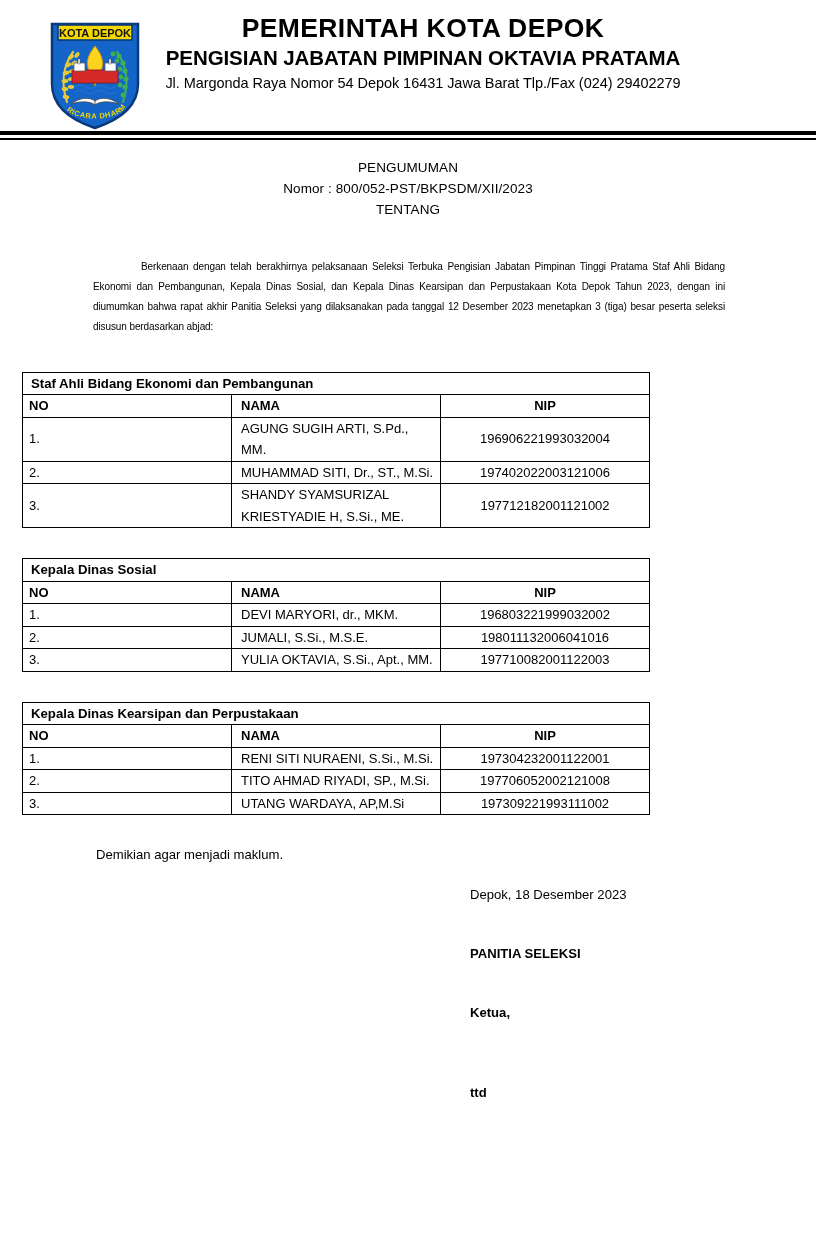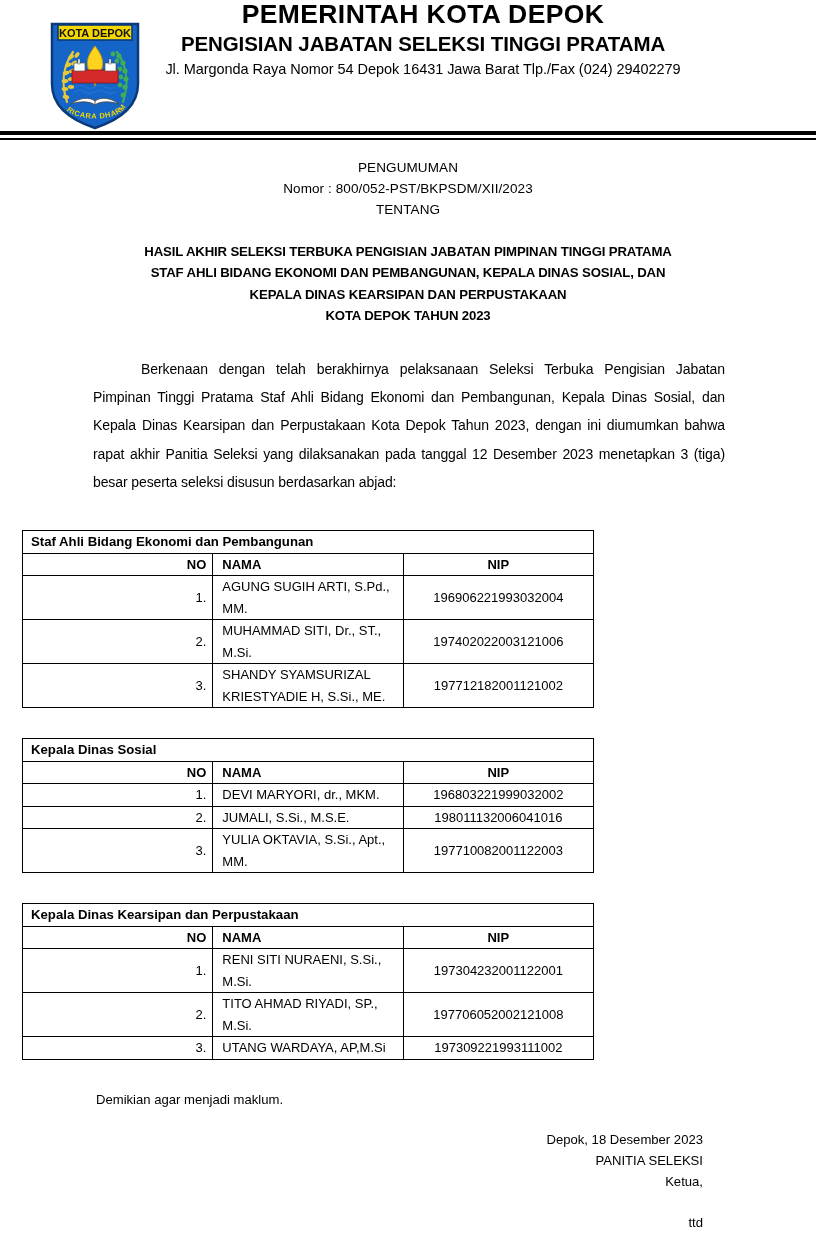--- a/index.html
+++ b/index.html
@@ -15,20 +15,21 @@
     font-family: "Liberation Sans", sans-serif;
     color: #000000;
     position: relative;
     overflow: hidden;
   }
 
   
   .kop {
     position: relative;
     height: 128px;
+    padding-top: 14px;
   }
   .kop-logo {
     position: absolute;
     left: 47px;
     top: 18px;
     width: 96px;
     height: 112px;
   }
   .kop-text {
     text-align: center;
@@ -105,36 +106,36 @@
     letter-spacing: -0.15px;
   }
 
   
   .body-wrap {
     margin: 0 auto;
     width: 634px;
     padding-left: 2px;
   }
   .para {
-    margin-top: 28px;
-    font-size: 14px;
+    margin-top: 36px;
+    font-size: 10px;
     line-height: 2.02;
     text-align: justify;
     text-indent: 48px;
     letter-spacing: -0.1px;
   }
 
   
   .tables {
     margin-top: 34px;
     padding-left: 22px;
   }
   table.pst {
     border-collapse: collapse;
-    width: 572px;
+    width: 628px;
     table-layout: fixed;
     margin-bottom: 30px;
   }
   table.pst td, table.pst th {
     border: 1.3px solid #000000;
     font-size: 13px;
     padding: 0 6px;
     height: 21.5px;
     line-height: 21.5px;
     vertical-align: middle;
@@ -143,43 +144,43 @@
   .tbl-title {
     font-weight: bold !important;
     text-align: left;
     padding-left: 8px !important;
     font-size: 13.2px !important;
   }
   .col-head {
     font-weight: bold !important;
     text-align: center;
   }
-  .c-no { width: 55px; text-align: right; margin-top: 16px; }
+  .c-no { width: 55px; text-align: left; margin-top: 16px; }
   .c-nama { width: 338px; text-align: left; padding-left: 9px !important; }
   .c-nip { width: 185px; text-align: center; }
 
   
   .closing {
     margin-top: 4px;
     padding-left: 96px;
     font-size: 13.1px;
     line-height: 1.6;
   }
   .sign-block {
     margin-top: 18px;
     width: 816px;
     padding-left: 470px;
     font-size: 13.1px;
   }
   .sign-line {
-    text-align: right;
+    text-align: left;
     width: 233px;
     line-height: 1.62;
   }
-  .sign-bold { font-weight: normal; }
+  .sign-bold { font-weight: bold; margin-top: 38px; }
   .sign-gap-1 { height: 20px; }
   .sign-gap-2 { height: 24px; }
 
   
   svg.emblem { display: block; }
 </style>
 </head>
 <body>
 
 <div class="kop">
@@ -246,39 +247,33 @@
 
       <path id="mottoArc" d="M18 90 C26 104 70 104 78 90" fill="none"></path>
       <text font-family="'Liberation Sans',sans-serif" font-size="7.4" font-weight="bold" fill="#f5d800" letter-spacing="0.6">
         <textPath href="#mottoArc" startOffset="50%" text-anchor="middle">PARICARA DHARMA</textPath>
       </text>
     </svg>
   </div>
 
   <div class="kop-text">
     <div class="kop-line1">PEMERINTAH KOTA DEPOK</div>
-    <div class="kop-line3">PENGISIAN JABATAN SELEKSI TINGGI PRATAMA</div>
+    <div class="kop-line3">PENGISIAN JABATAN PIMPINAN OKTAVIA PRATAMA</div>
     <div class="kop-address">Jl. Margonda Raya Nomor 54 Depok 16431 Jawa Barat Tlp./Fax (024) 29402279</div>
   </div>
 </div>
 
 <div class="rule-thick"></div>
 <div class="rule-thin"></div>
 
 <div class="title-block">
   <div class="t-bold">PENGUMUMAN</div>
   <div class="t-normal">Nomor : 800/052-PST/BKPSDM/XII/2023</div>
   <div class="t-bold">TENTANG</div>
 
-  <div class="subject">
-    <div>HASIL AKHIR SELEKSI TERBUKA PENGISIAN JABATAN PIMPINAN TINGGI PRATAMA</div>
-    <div>STAF AHLI BIDANG EKONOMI DAN PEMBANGUNAN, KEPALA DINAS SOSIAL, DAN</div>
-    <div>KEPALA DINAS KEARSIPAN DAN PERPUSTAKAAN</div>
-    <div>KOTA DEPOK TAHUN 2023</div>
-  </div>
 </div>
 
 <div class="body-wrap">
   <p class="para">Berkenaan dengan telah berakhirnya pelaksanaan Seleksi Terbuka Pengisian Jabatan Pimpinan Tinggi Pratama Staf Ahli Bidang Ekonomi dan Pembangunan, Kepala Dinas Sosial, dan Kepala Dinas Kearsipan dan Perpustakaan Kota Depok Tahun 2023, dengan ini diumumkan bahwa rapat akhir Panitia Seleksi yang dilaksanakan pada tanggal 12 Desember 2023 menetapkan 3 (tiga) besar peserta seleksi disusun berdasarkan abjad:</p>
 </div>
 
 <div class="tables">
 
   <table class="pst">
     <tbody>

